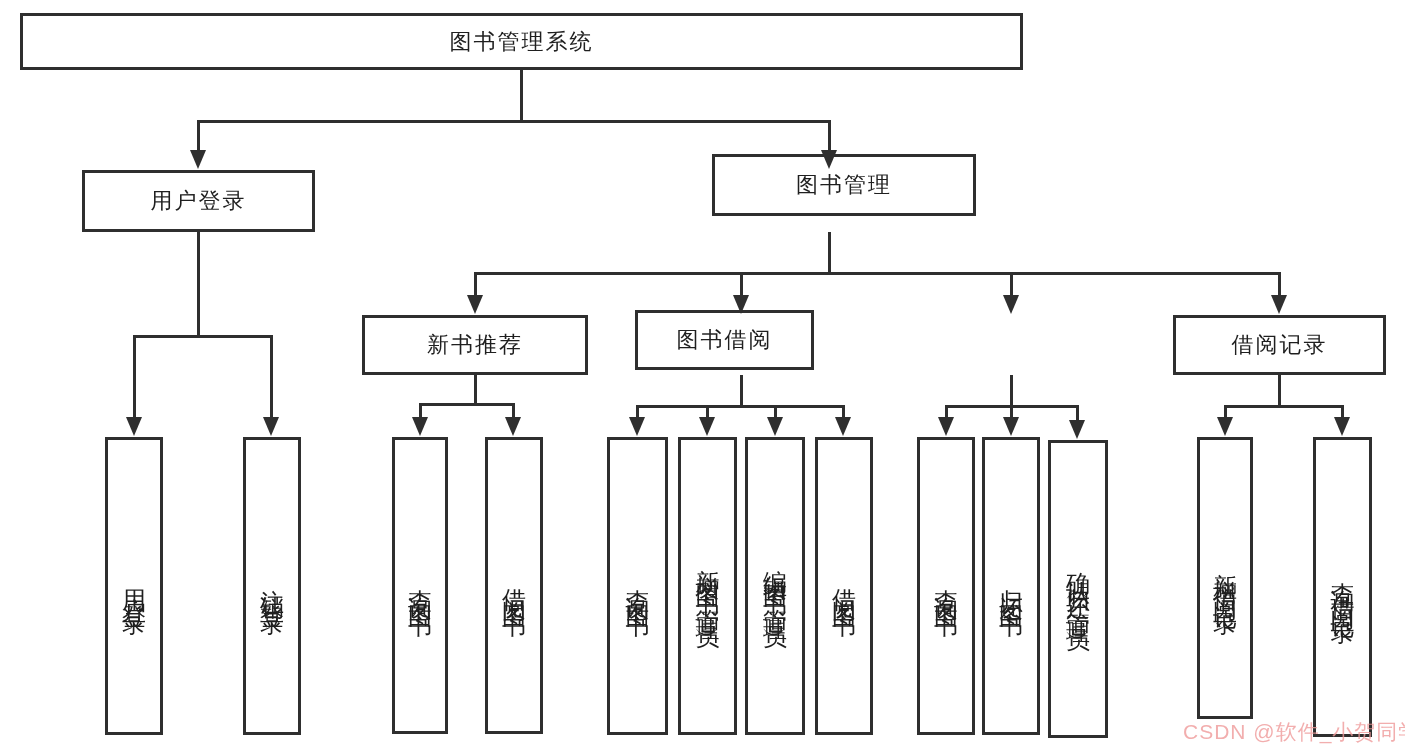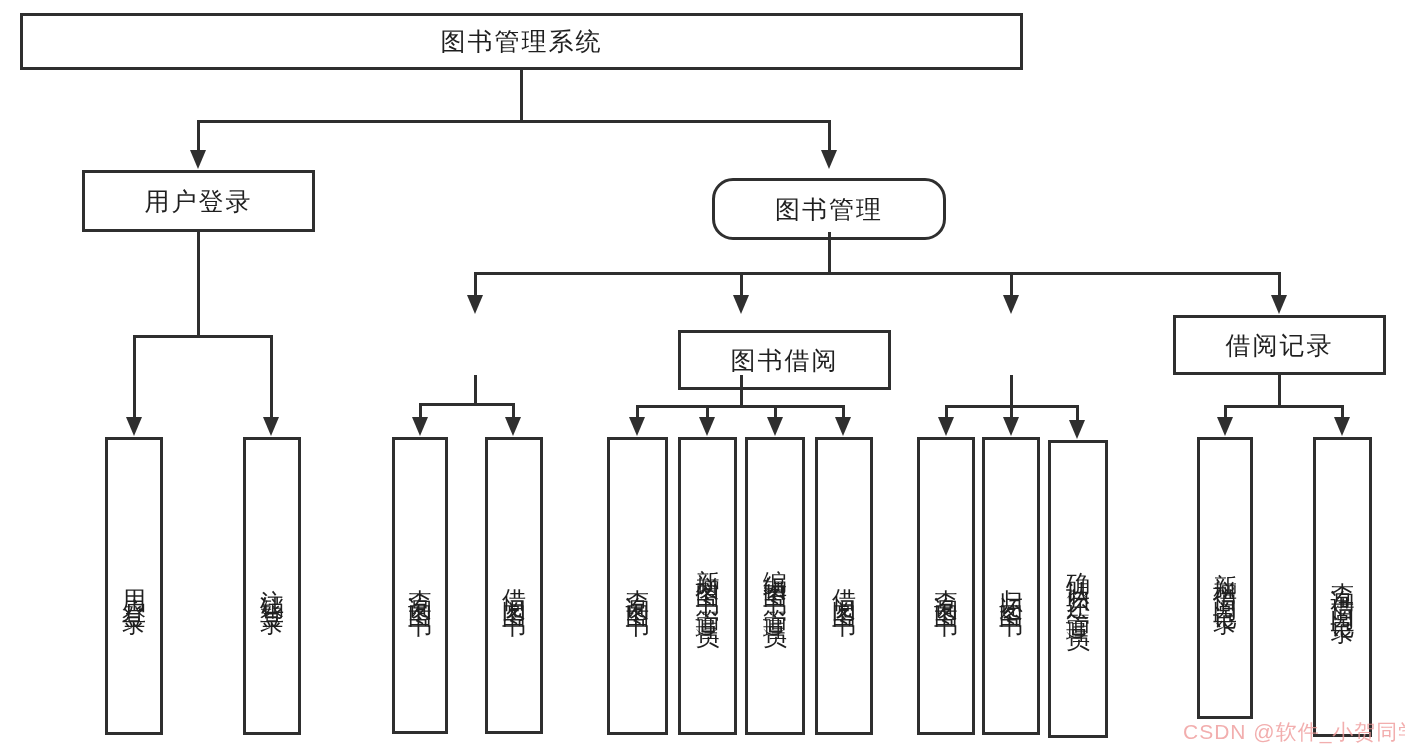--- a/index.html
+++ b/index.html
@@ -25,21 +25,21 @@
     position: absolute;
     box-sizing: border-box;
     border: 3px solid var(--line);
     background: #fff;
     display: flex;
     align-items: center;
     justify-content: center;
     color: var(--text);
   }
   .box.h span {
-    font-size: 25px;
+    font-size: 22px;
     letter-spacing: 2px;
     line-height: 1;
     white-space: nowrap;
   }
   .box.v span {
     writing-mode: vertical-rl;
     text-orientation: mixed;
     font-size: 24px;
     letter-spacing: 8px;
     line-height: 1;
@@ -79,25 +79,28 @@
 
 <div class="canvas">
 
   <div class="box h" style="left:20px; top:13px; width:1003px; height:57px;">
     <span>图书管理系统</span>
   </div>
 
   <div class="box h" style="left:82px; top:170px; width:233px; height:62px;">
     <span>用户登录</span>
   </div>
-  <div class="box h" style="left:712px; top:178px; width:234px; height:62px;border-radius:21px;">
+  <div class="box h" style="left:712px; top:154px; width:264px; height:62px;">
     <span>图书管理</span>
   </div>
 
-  <div class="box h" style="left:635px; top:330px; width:213px; height:60px;margin-left:43px;">
+  <div class="box h" style="left:362px; top:315px; width:226px; height:60px;">
+    <span>新书推荐</span>
+  </div>
+  <div class="box h" style="left:635px; top:310px; width:179px; height:60px;">
     <span>图书借阅</span>
   </div>
   <div class="box h" style="left:1173px; top:315px; width:213px; height:60px;">
     <span>借阅记录</span>
   </div>
 
   <div class="box v" style="left:105px; top:437px; width:58px; height:298px;">
     <span>用户登录</span>
   </div>
   <div class="box v" style="left:243px; top:437px; width:58px; height:298px;">

